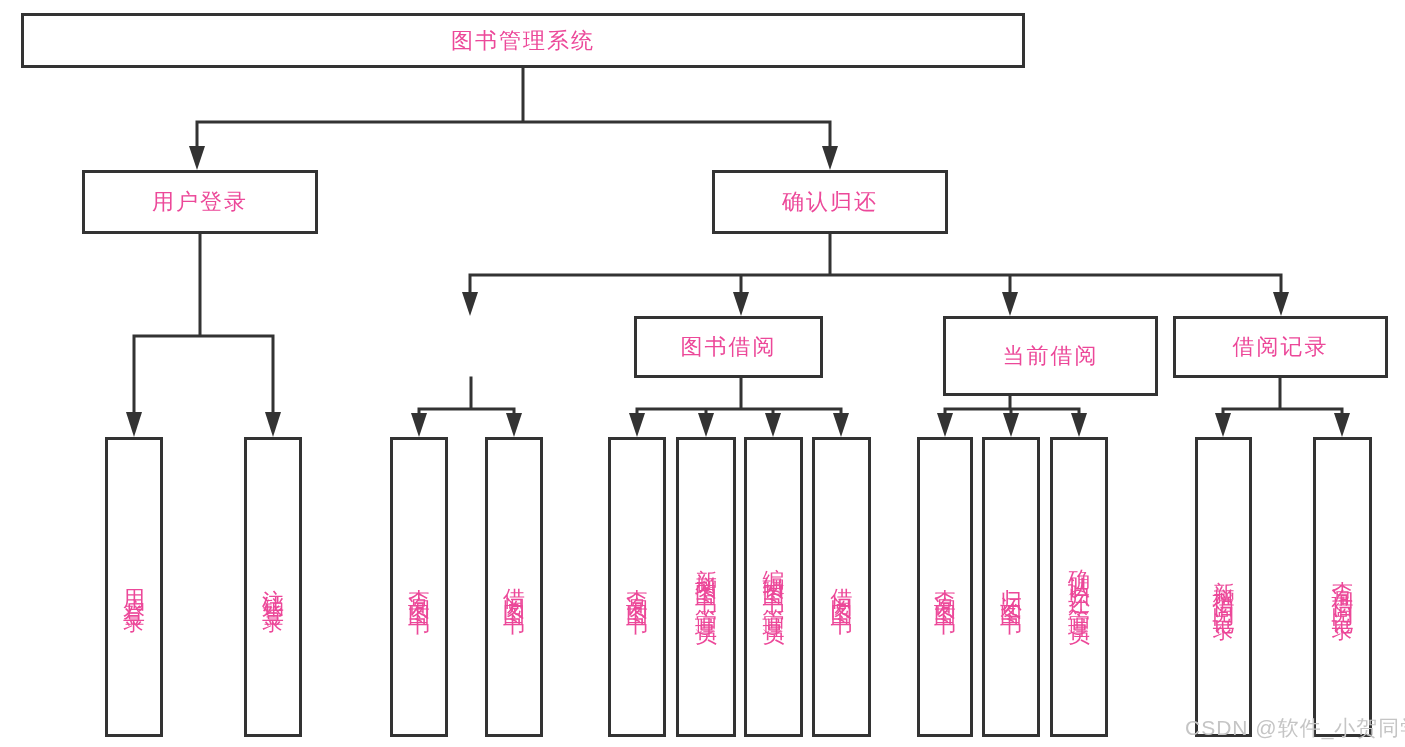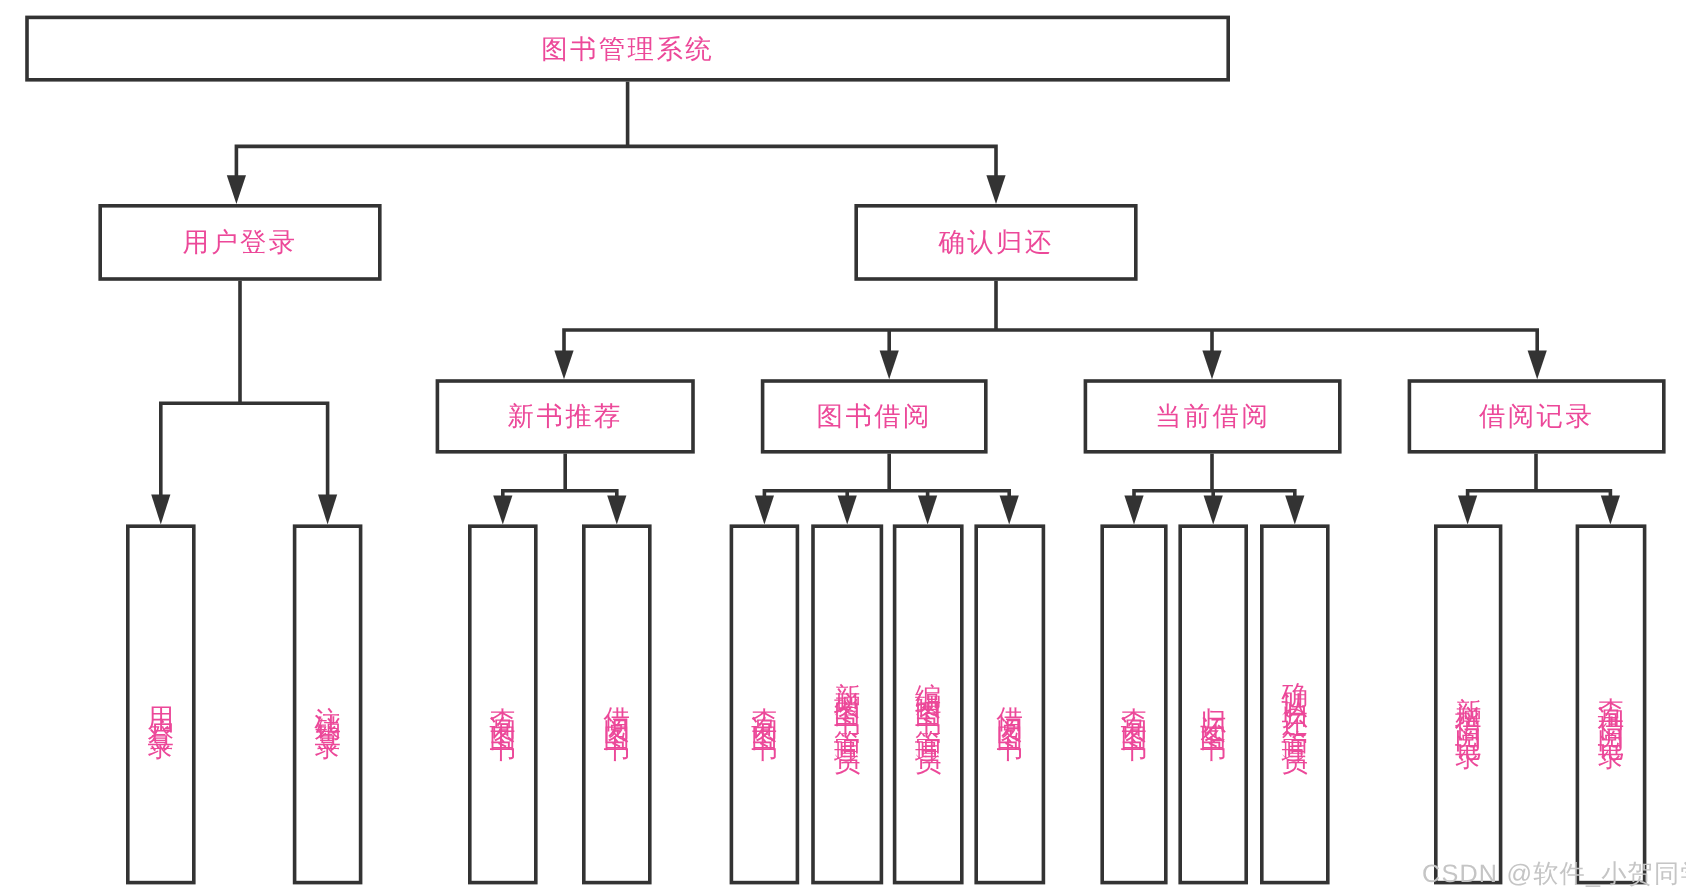--- a/index.html
+++ b/index.html
@@ -119,27 +119,24 @@
     <span>图书管理系统</span>
   </div>
 
   <div class="node h-box" style="left:82px; top:170px; width:236px; height:64px;">
     <span>用户登录</span>
   </div>
   <div class="node h-box" style="left:712px; top:170px; width:236px; height:64px;">
     <span>确认归还</span>
   </div>
 
-  <div class="node h-box" style="left:363px; top:316px; width:216px; height:62px;">
-    <span>新书推荐</span>
-  </div>
   <div class="node h-box" style="left:634px; top:316px; width:189px; height:62px;">
     <span>图书借阅</span>
   </div>
-  <div class="node h-box" style="left:903px; top:316px; width:215px; height:62px;">
+  <div class="node h-box" style="left:943px; top:316px; width:215px; height:80px;">
     <span>当前借阅</span>
   </div>
   <div class="node h-box" style="left:1173px; top:316px; width:215px; height:62px;">
     <span>借阅记录</span>
   </div>
 
   <div class="node v-box" style="left:105px; top:437px; width:58px; height:300px;">
     <span>用户登录</span>
   </div>
   <div class="node v-box" style="left:244px; top:437px; width:58px; height:300px;">

